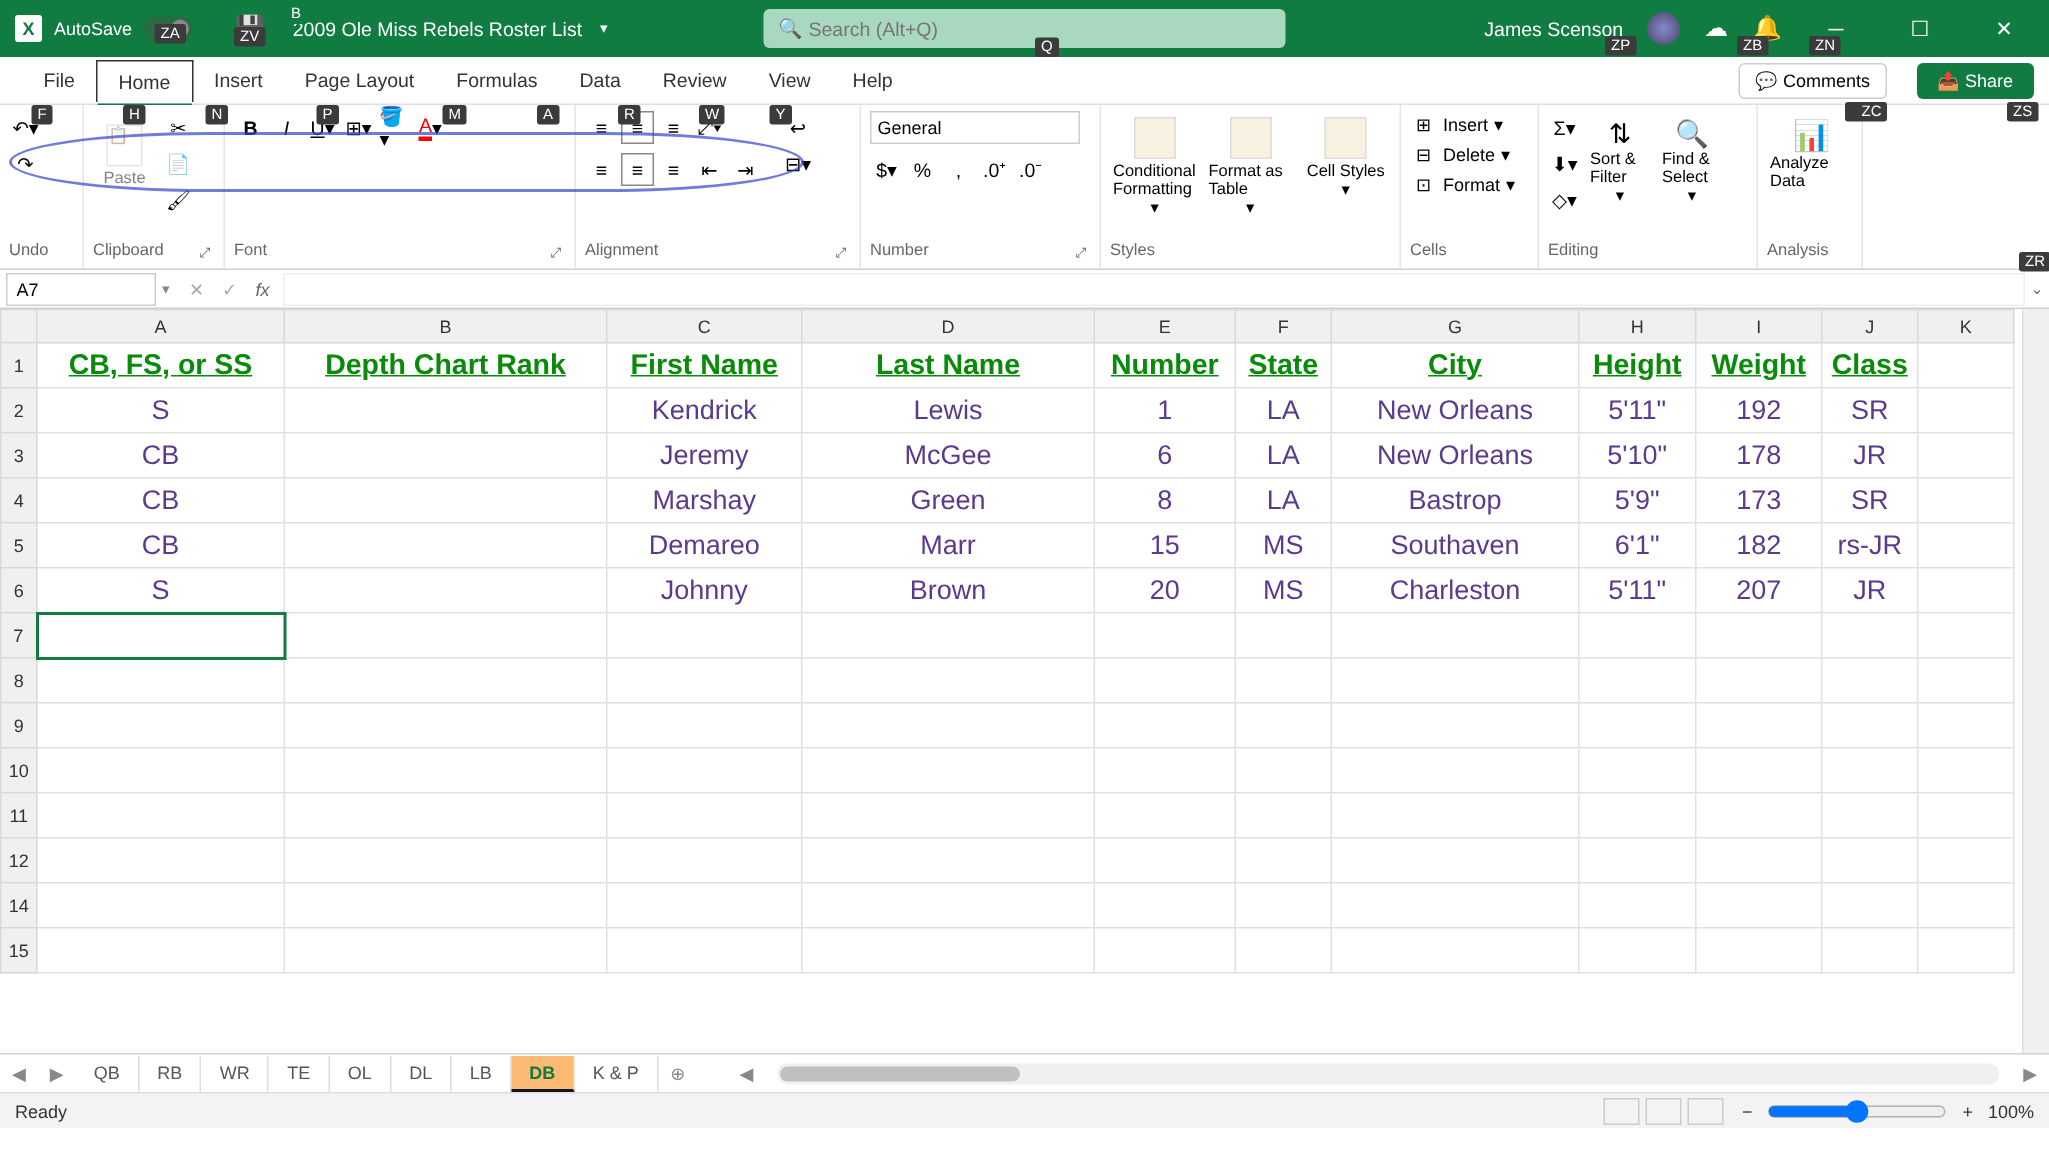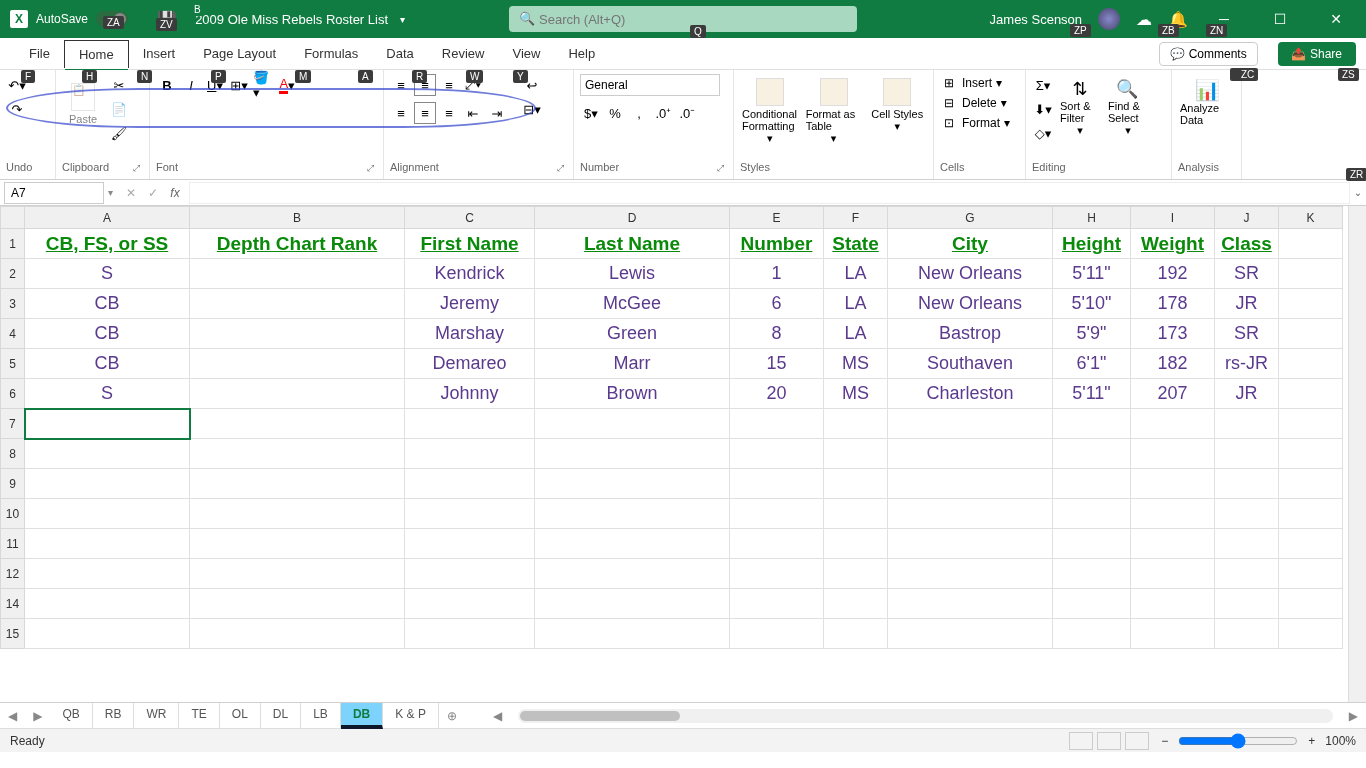--- a/index.html
+++ b/index.html
@@ -71,21 +71,21 @@
 .col-A { width: 165px; } .col-B { width: 215px; } .col-C { width: 130px; }
 .col-D { width: 195px; } .col-E { width: 94px; } .col-F { width: 64px; }
 .col-G { width: 165px; } .col-H { width: 78px; } .col-I { width: 84px; }
 .col-J { width: 64px; } .col-K { width: 64px; }
 .vscroll { width: 18px; background: #f0f0f0; border-left: 1px solid #ddd; }
 
 
 .sheet-tabs { height: 26px; display: flex; align-items: center; background: #fff; border-top: 1px solid #d0d0d0; font-size: 12px; }
 .sheet-tabs .nav { padding: 0 8px; color: #888; }
 .sheet-tab { padding: 4px 12px; border-right: 1px solid #ddd; color: #555; cursor: pointer; }
-.sheet-tab.active { background: #7dd3fc; color: #107c41; font-weight: bold; border-bottom: 4px solid #0f172a; }
+.sheet-tab.active { background: #fdba74; color: #107c41; font-weight: bold; border-bottom: 2px solid #0f172a; }
 .hscroll { flex: 1; margin: 0 8px; height: 14px; background: #f0f0f0; border-radius: 7px; position: relative; }
 .hscroll::after { content: ''; position: absolute; left: 2px; width: 160px; height: 10px; top: 2px; background: #c0c0c0; border-radius: 5px; }
 
 
 .status-bar { height: 24px; background: #f3f3f3; display: flex; align-items: center; font-size: 12px; color: #333; border-top: 1px solid #ddd; padding: 0 10px; }
 .status-bar .views { margin-left: auto; display: flex; gap: 4px; }
 .status-bar .view-btn { width: 24px; height: 18px; border: 1px solid #ccc; }
 .status-bar .zoom-slider { width: 120px; margin: 0 10px; }
 
 

